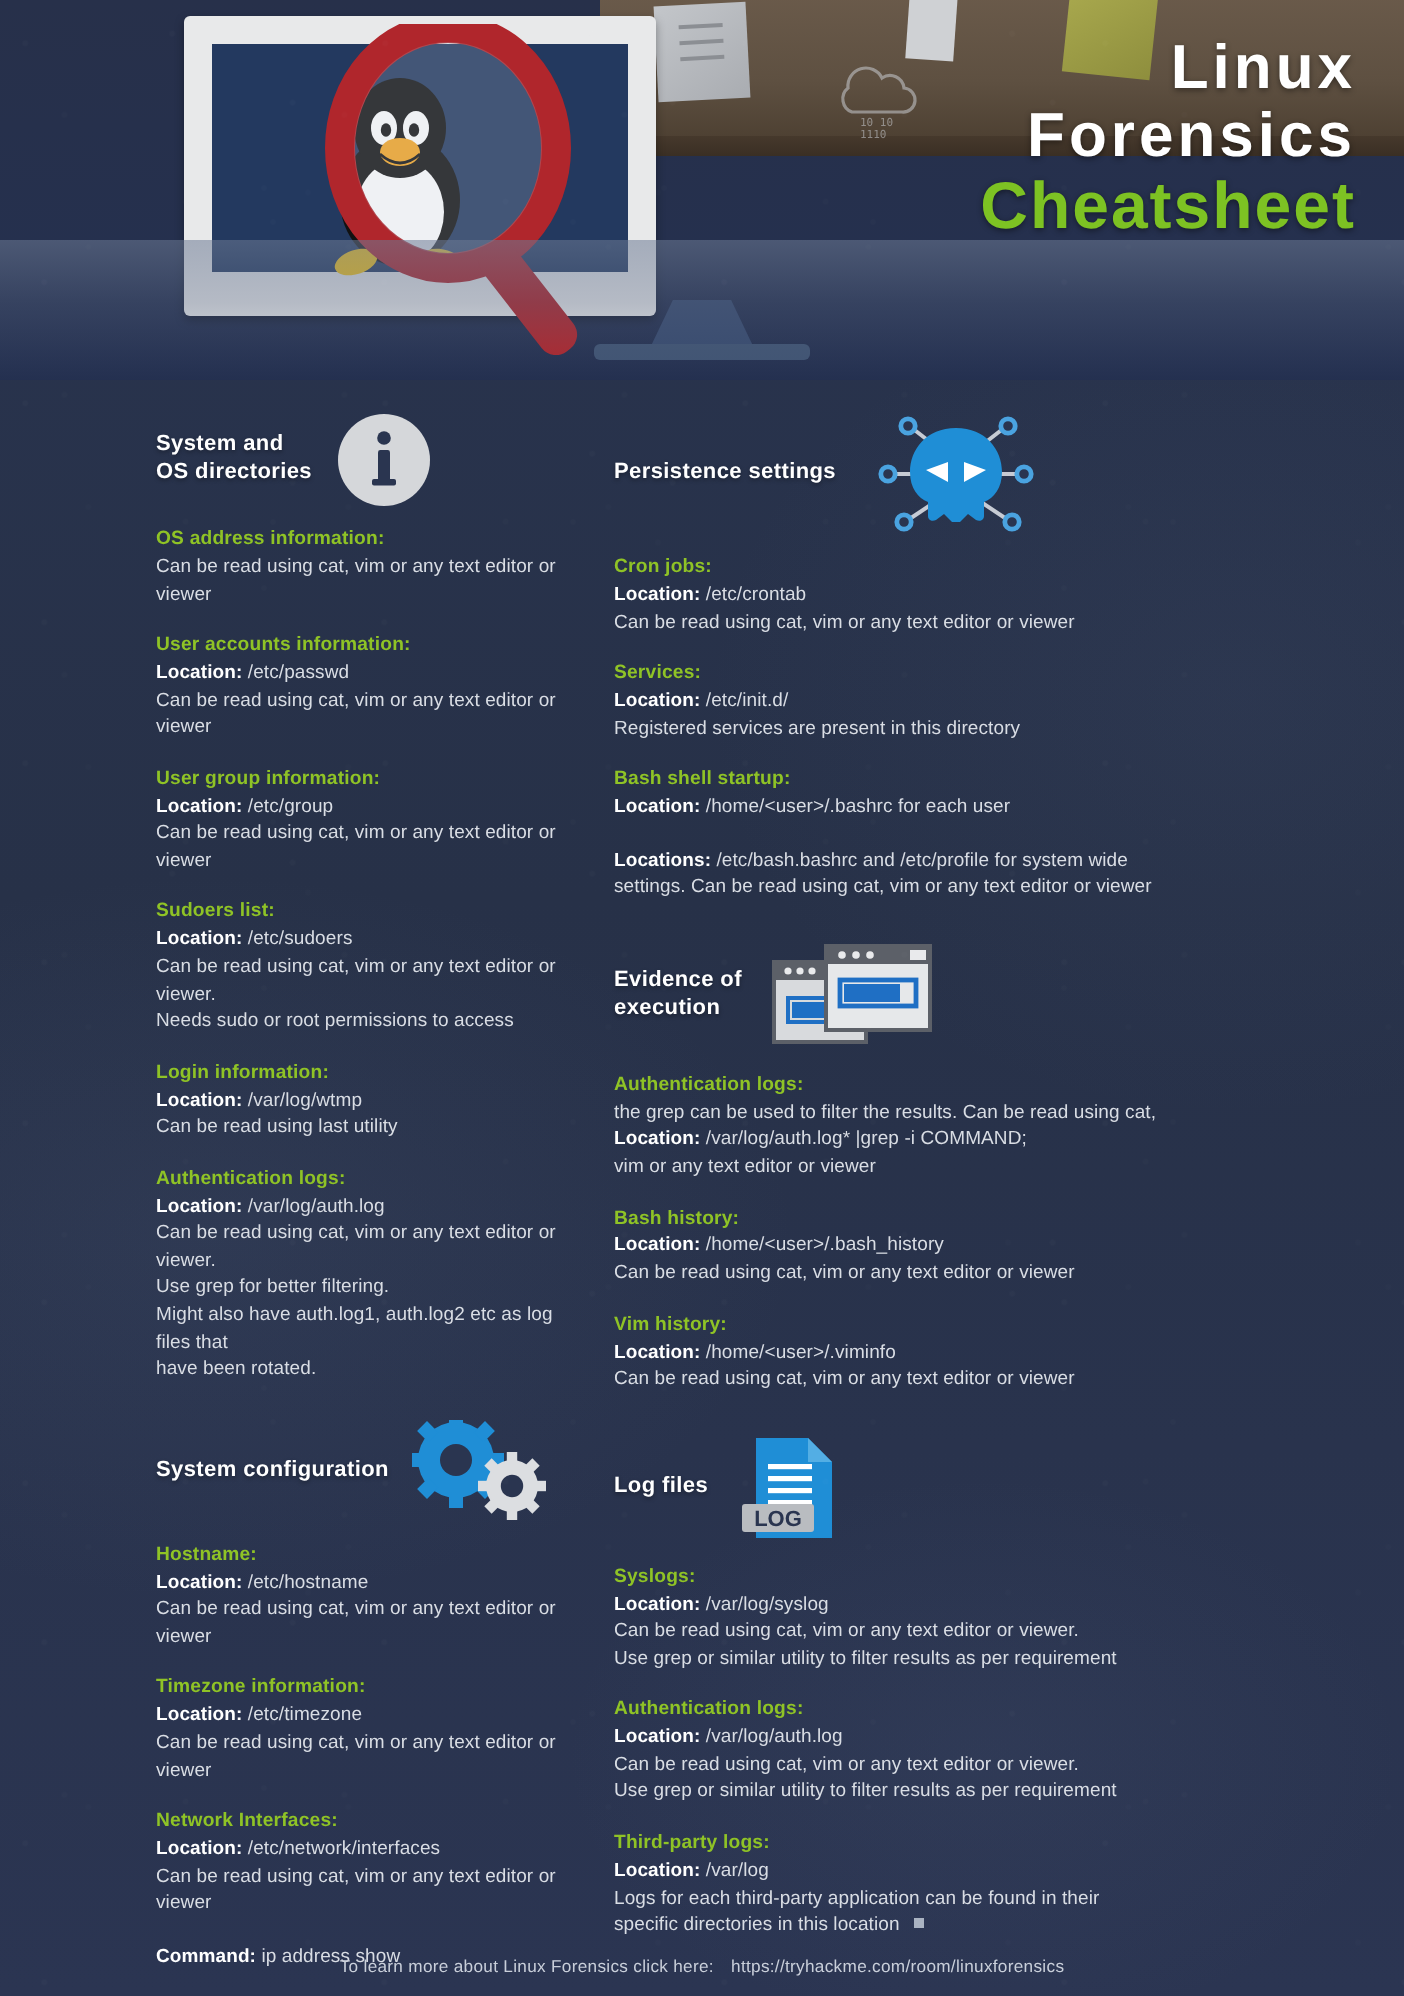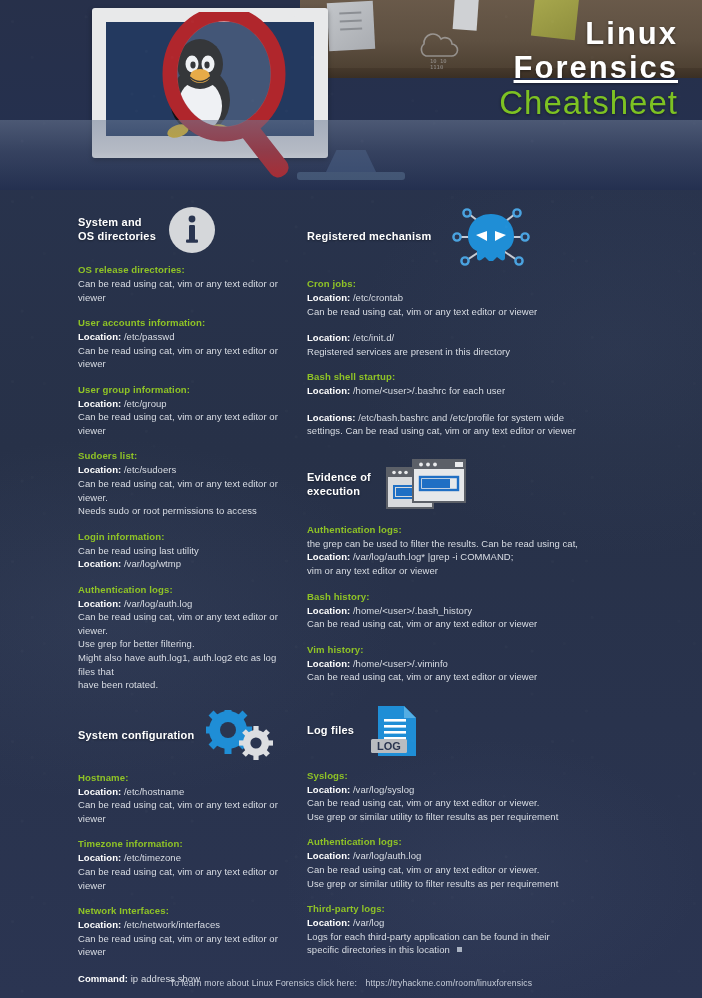--- a/index.html
+++ b/index.html
@@ -121,26 +121,26 @@
     line-height: 1.04;
   }
   .t-linux, .t-forensics {
     display: block;
     color: #ffffff;
     font-size: 31px;
     font-weight: 700;
     letter-spacing: 2px;
     text-shadow: 0 1px 3px rgba(0,0,0,.45);
   }
-  .t-forensics { margin-top: 2px; text-decoration: underline; }
+  .t-forensics { margin-top: 2px; }
   .t-cheatsheet {
     display: block;
     color: #7dc223;
     font-size: 33px;
-    font-weight: 400;
+    font-weight: 700;
     letter-spacing: 1px;
     margin-top: 2px;
     text-shadow: 0 1px 3px rgba(0,0,0,.45);
   }
 
   
   .columns {
     position: relative;
     display: flex;
     padding: 16px 0 0 0;
@@ -273,21 +273,21 @@
           <svg class="sec-icon" width="48" height="48" viewBox="0 0 48 48">
             <circle cx="24" cy="24" r="23" fill="#d5d7da"></circle>
             <circle cx="24" cy="13" r="3.4" fill="#2a3550"></circle>
             <rect x="21" y="19" width="6" height="17" rx="1.2" fill="#2a3550"></rect>
             <rect x="18" y="33.5" width="12" height="3.2" rx="1" fill="#2a3550"></rect>
           </svg>
         </div>
         <div>
 
           <div class="entry">
-            <div class="e-title">OS release directories:</div>
+            <div class="e-title">OS address information:</div>
             <div class="e-line">Can be read using cat, vim or any text editor or viewer</div>
           </div>
 
           <div class="entry">
             <div class="e-title">User accounts information:</div>
             <div class="e-line"><b>Location:</b><span> /etc/passwd</span></div>
             <div class="e-line">Can be read using cat, vim or any text editor or viewer</div>
           </div>
 
           <div class="entry">
@@ -298,22 +298,22 @@
 
           <div class="entry">
             <div class="e-title">Sudoers list:</div>
             <div class="e-line"><b>Location:</b><span> /etc/sudoers</span></div>
             <div class="e-line">Can be read using cat, vim or any text editor or viewer.</div>
             <div class="e-line">Needs sudo or root permissions to access</div>
           </div>
 
           <div class="entry">
             <div class="e-title">Login information:</div>
+            <div class="e-line"><b>Location:</b><span> /var/log/wtmp</span></div>
             <div class="e-line">Can be read using last utility</div>
-            <div class="e-line"><b>Location:</b><span> /var/log/wtmp</span></div>
           </div>
 
           <div class="entry">
             <div class="e-title">Authentication logs:</div>
             <div class="e-line"><b>Location:</b><span> /var/log/auth.log</span></div>
             <div class="e-line">Can be read using cat, vim or any text editor or viewer.</div>
             <div class="e-line">Use grep for better filtering.</div>
             <div class="e-line">Might also have auth.log1, auth.log2 etc as log files that</div>
             <div class="e-line">have been rotated.</div>
           </div>
@@ -382,21 +382,21 @@
 
         </div>
       </div>
     </div>
 
     <div class="col col-right">
       <div class="col-right-inner">
 
       <div class="section">
         <div class="sec-head">
-          <div class="sec-title">Registered mechanism</div>
+          <div class="sec-title">Persistence settings</div>
           <svg class="sec-icon" width="96" height="62" viewBox="0 0 96 62">
             <g stroke="#c6cbd4" stroke-width="2" fill="none">
               <line x1="48" y1="31" x2="16" y2="31"></line>
               <line x1="48" y1="31" x2="80" y2="31"></line>
               <line x1="44" y1="22" x2="26" y2="8"></line>
               <line x1="54" y1="22" x2="72" y2="8"></line>
               <line x1="42" y1="42" x2="24" y2="54"></line>
               <line x1="56" y1="42" x2="74" y2="54"></line>
             </g>
             <g fill="#2a3550" stroke="#4aa3e0" stroke-width="2.4">
@@ -414,20 +414,21 @@
         </div>
         <div>
 
           <div class="entry">
             <div class="e-title">Cron jobs:</div>
             <div class="e-line"><b>Location:</b><span> /etc/crontab</span></div>
             <div class="e-line">Can be read using cat, vim or any text editor or viewer</div>
           </div>
 
           <div class="entry">
+            <div class="e-title">Services:</div>
             <div class="e-line"><b>Location:</b><span> /etc/init.d/</span></div>
             <div class="e-line">Registered services are present in this directory</div>
           </div>
 
           <div class="entry">
             <div class="e-title">Bash shell startup:</div>
             <div class="e-line"><b>Location:</b><span> /home/&lt;user&gt;/.bashrc for each user</span></div>
           </div>
 
           <div class="entry">

